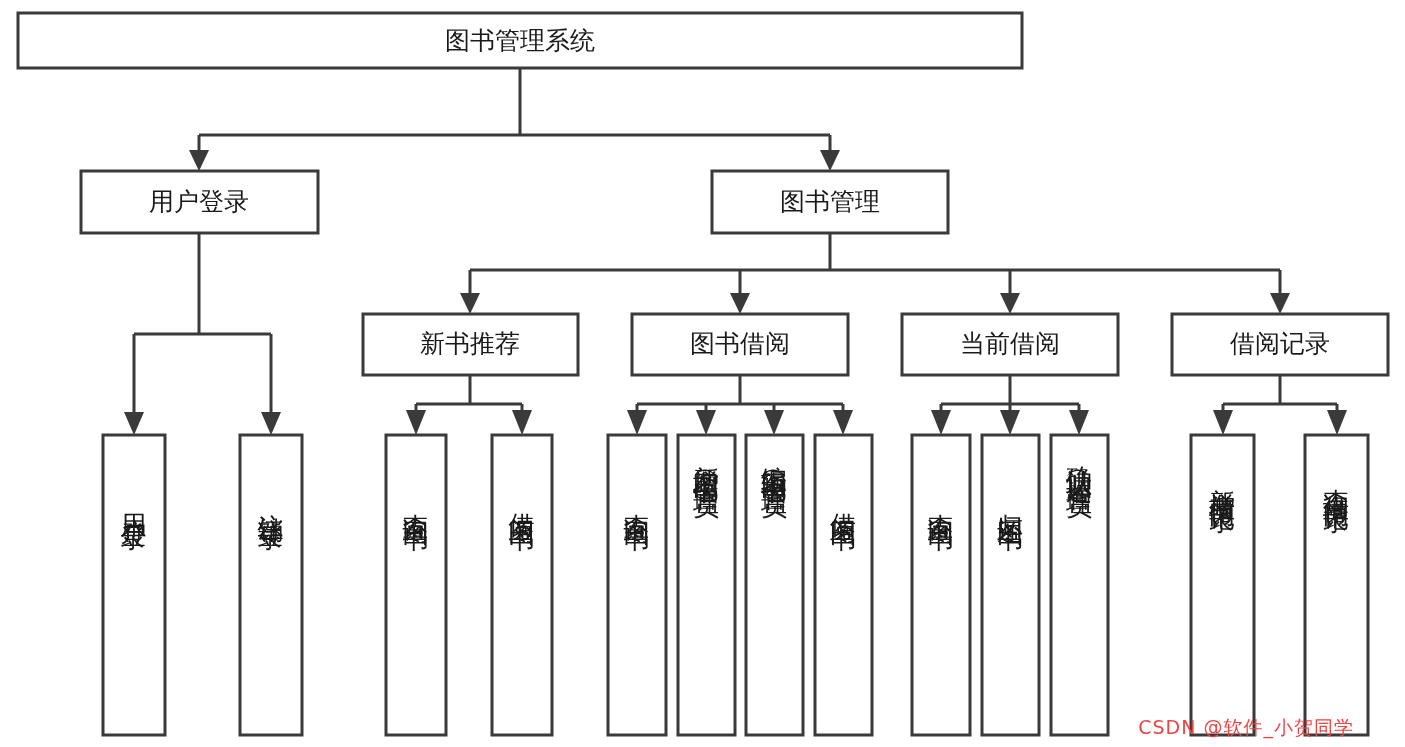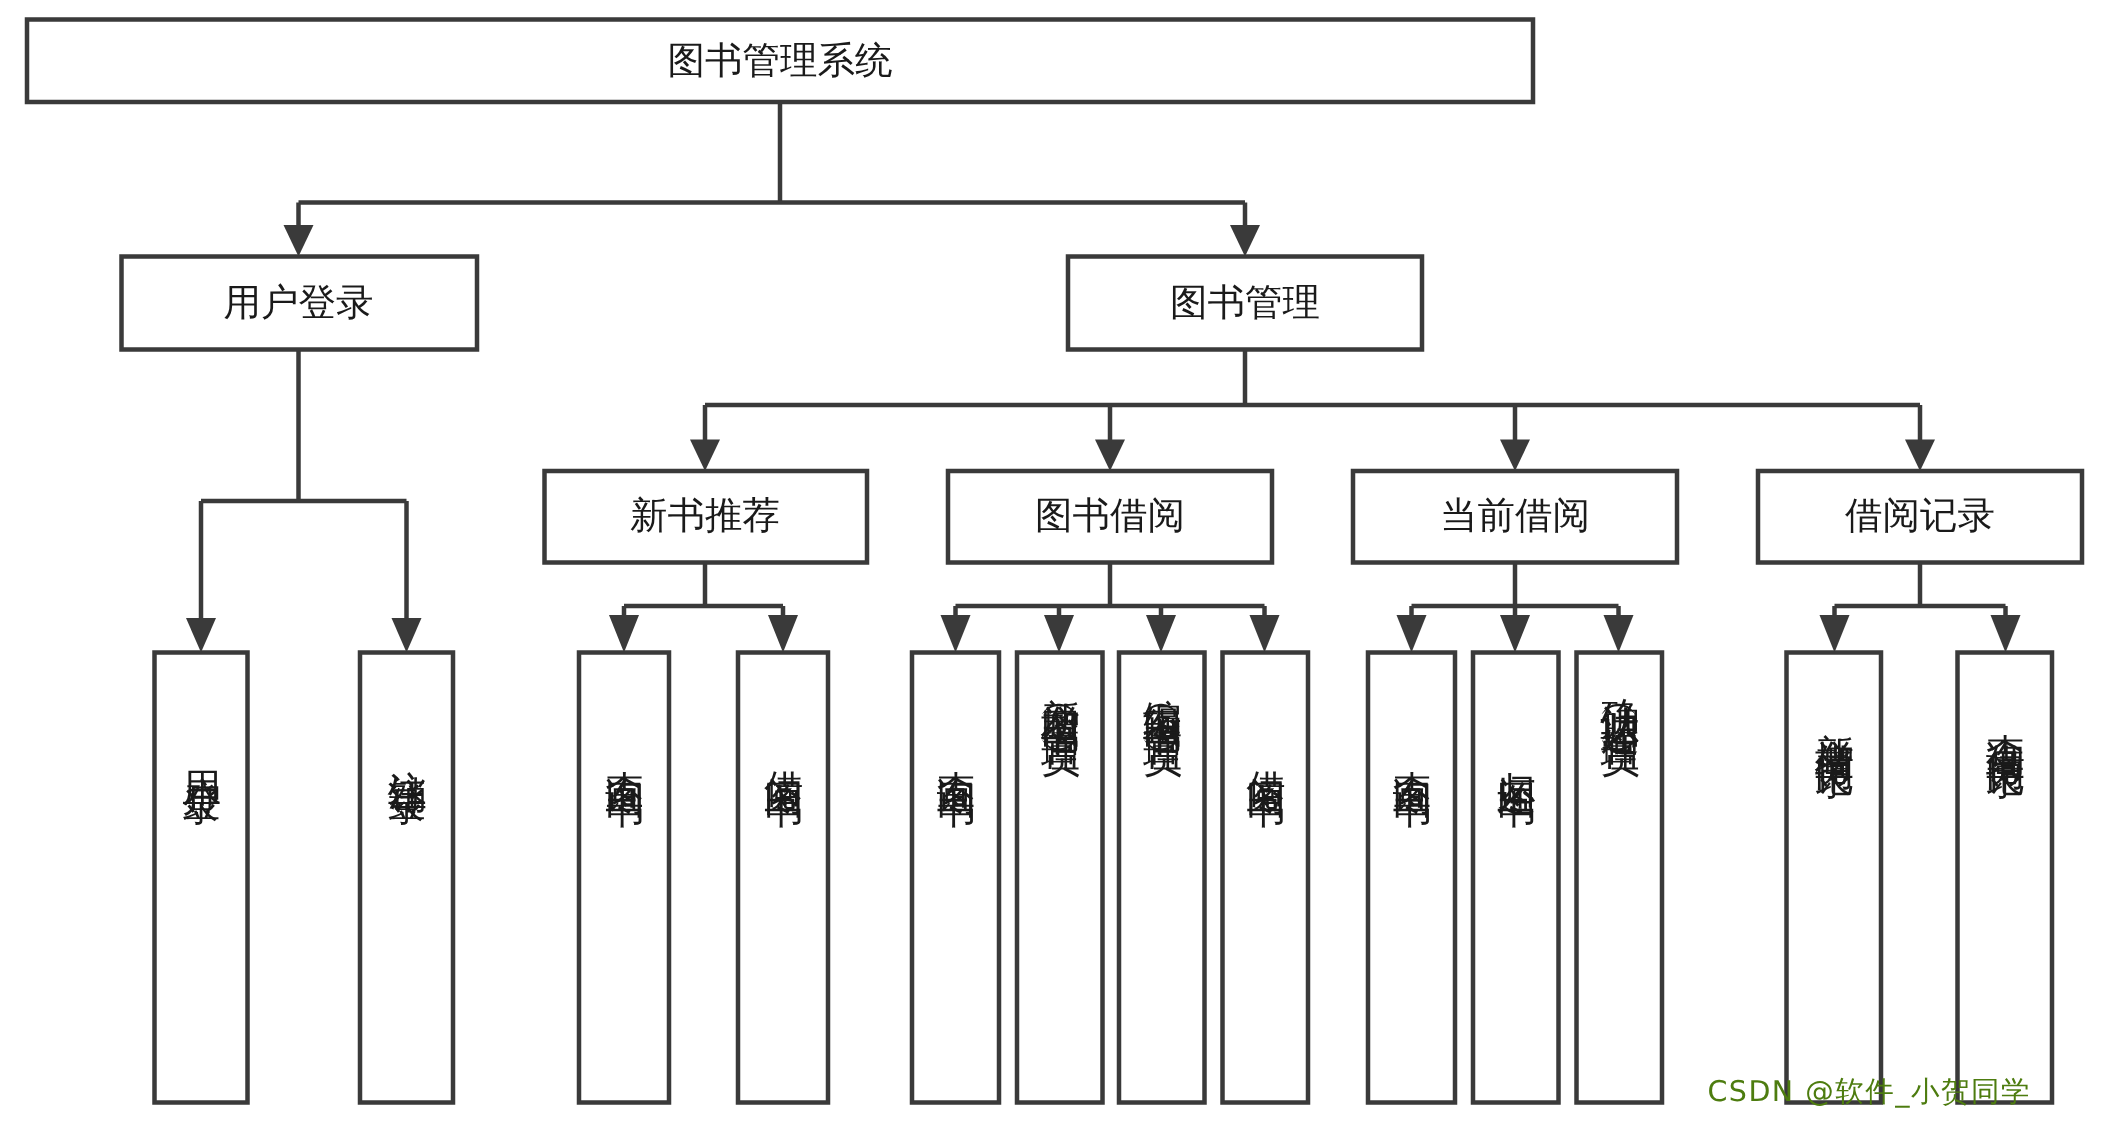--- a/index.html
+++ b/index.html
@@ -64,21 +64,21 @@
     letter-spacing: 4px;
     color: #1a1a1a;
     white-space: nowrap;
   }
   .watermark {
     position: absolute;
     right: 8px;
     bottom: 6px;
     font-family: "DejaVu Sans", "Liberation Sans", sans-serif;
     font-size: 19px;
-    color: #4d7c0f;
+    color: #ef4444;
     letter-spacing: 1px;
     pointer-events: none;
     user-select: none;
   }
 </style>
 </head>
 <body>
 
 <div id="diagram-root">
   <svg class="flowchart" viewBox="0 0 1405 747" xmlns="http://www.w3.org/2000/svg">

